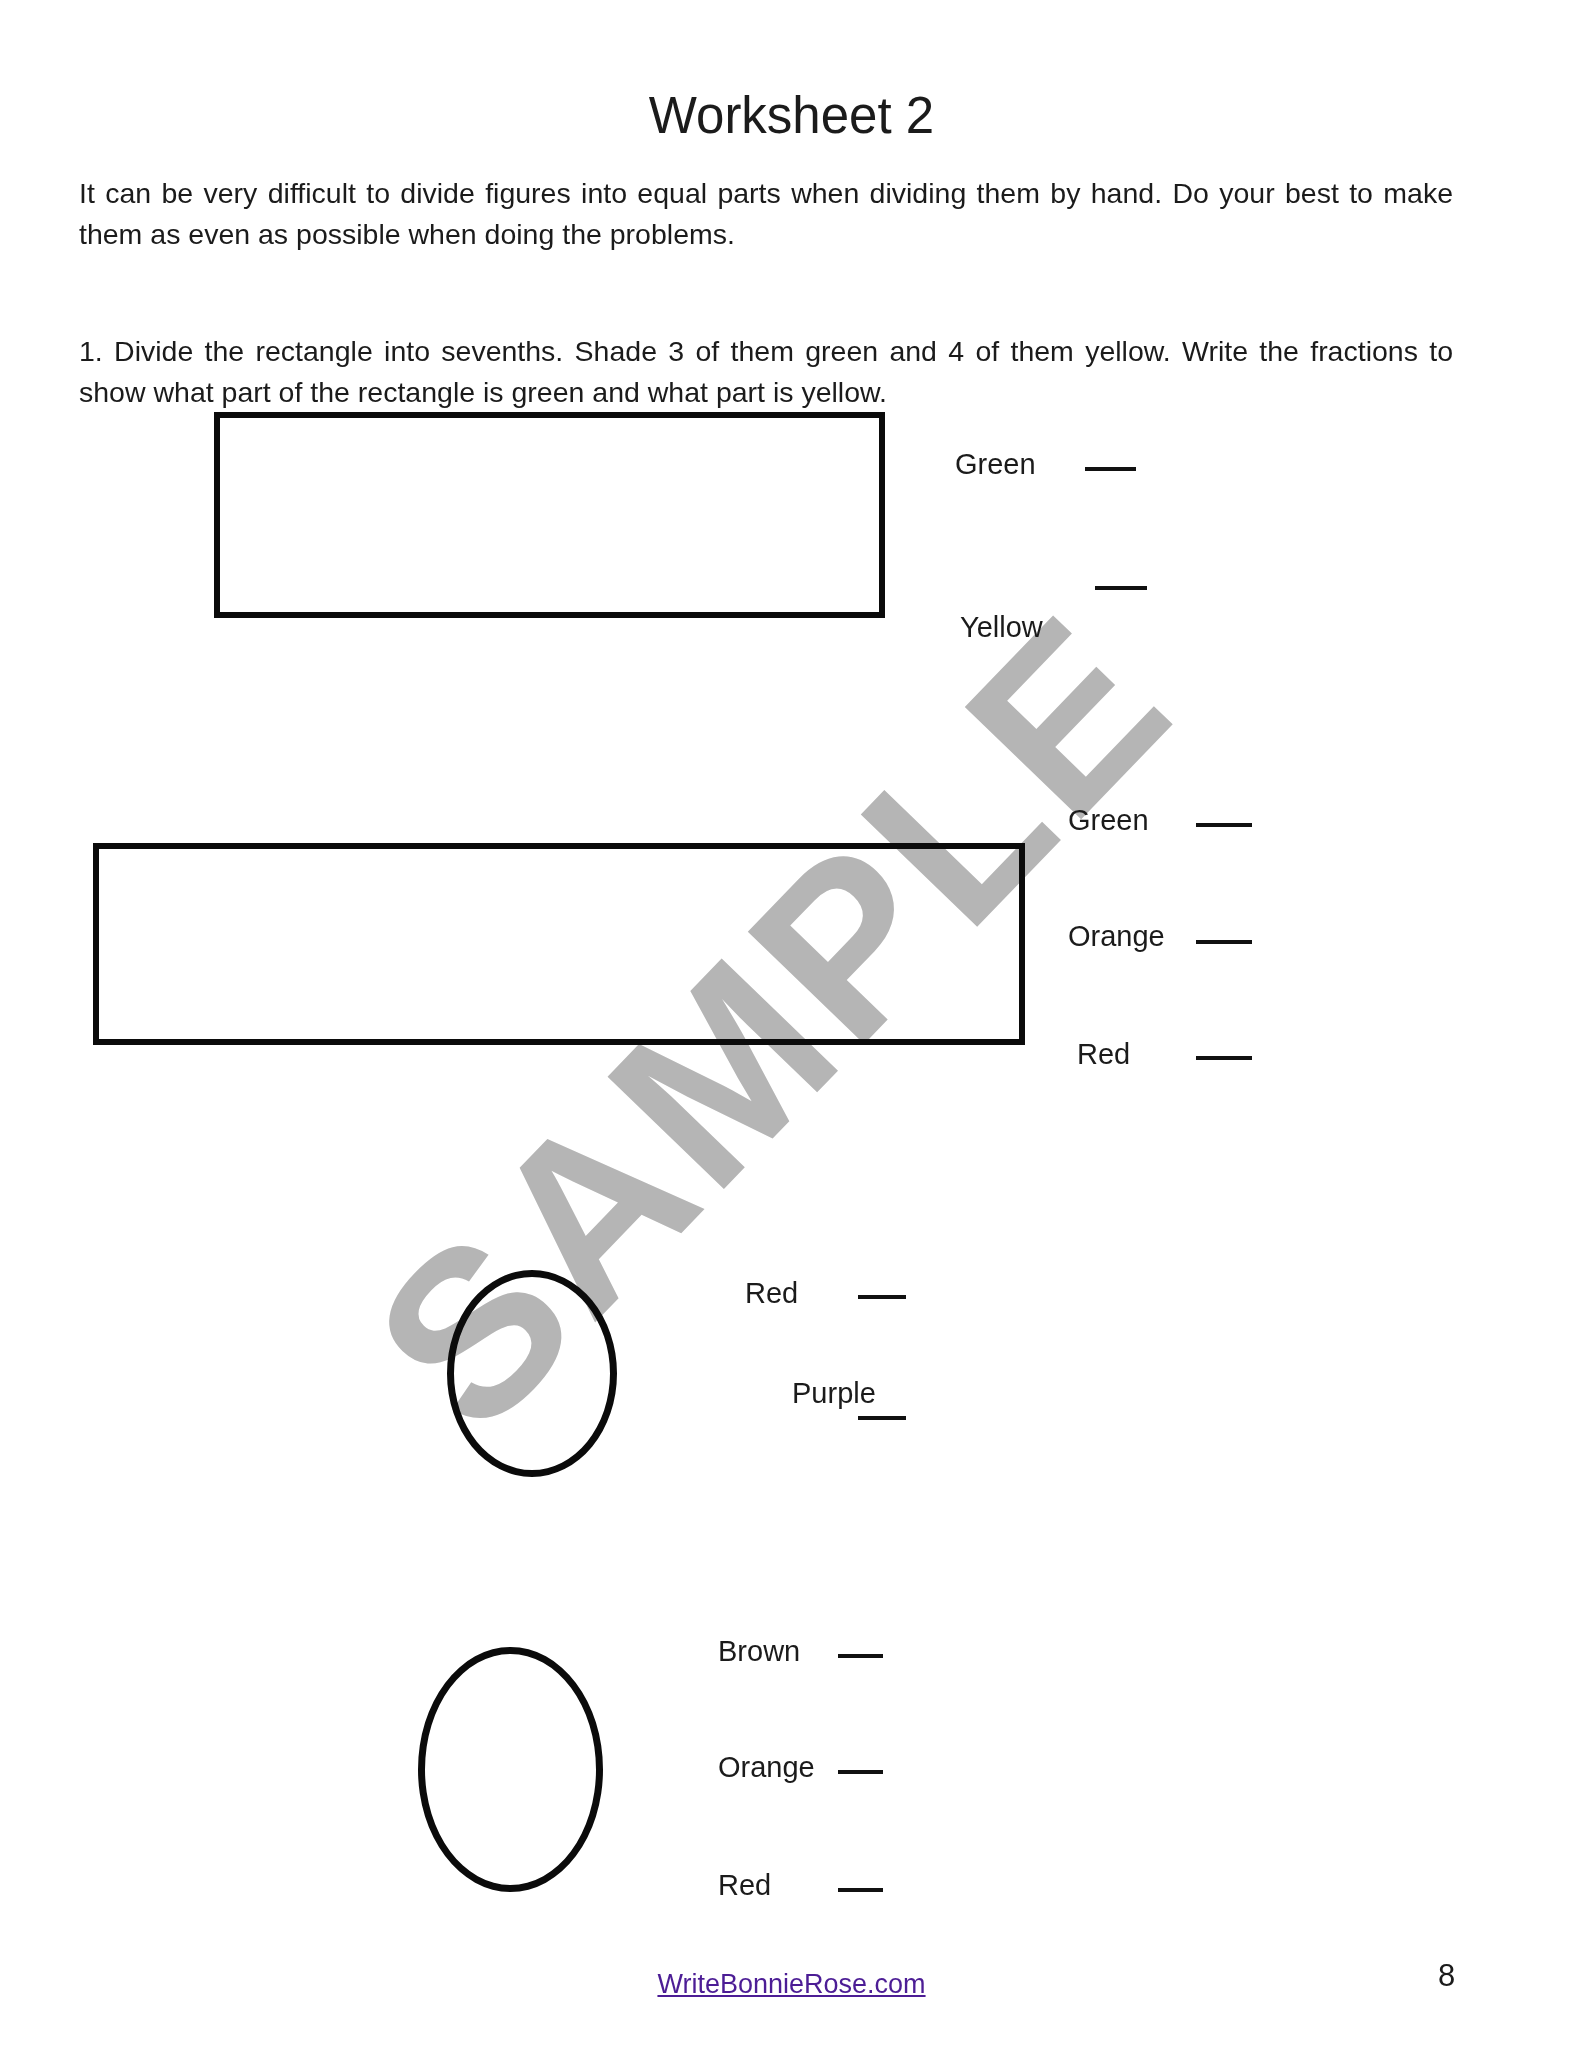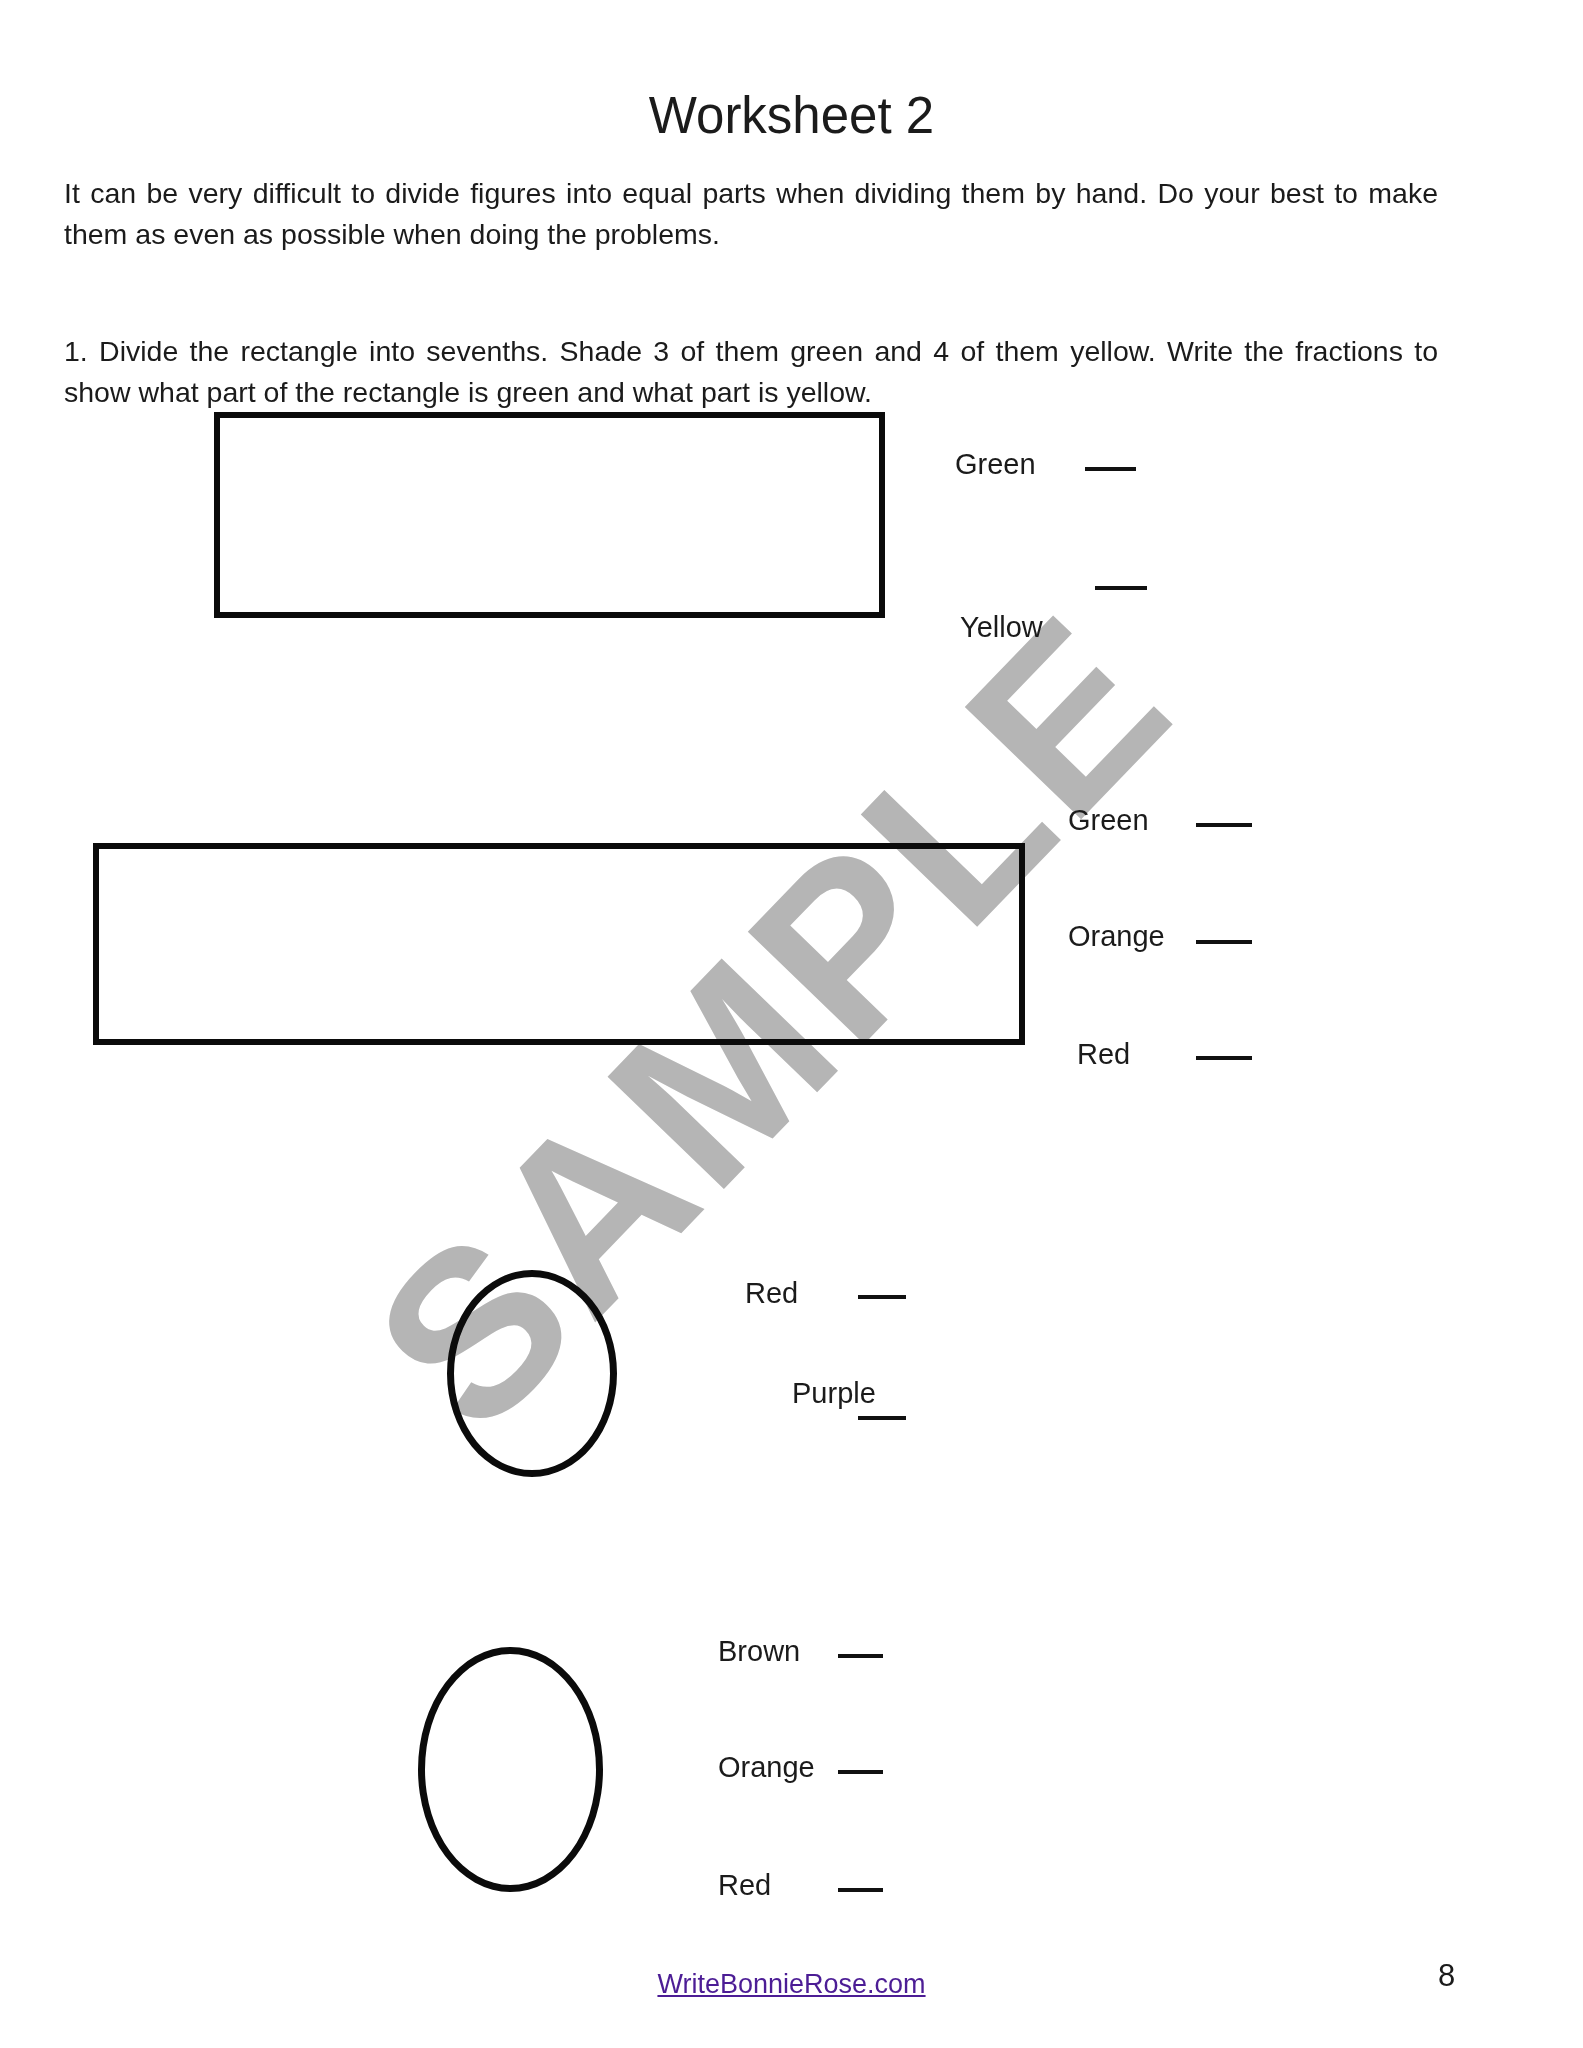--- a/index.html
+++ b/index.html
@@ -39,21 +39,21 @@
     top: 86px;
     left: 0;
     width: 100%;
     text-align: center;
     font-size: 51px;
     font-weight: 400;
   }
 
   .para {
     position: absolute;
-    left: 64px;
+    left: 79px;
     width: 1374px;
     font-size: 28.5px;
     line-height: 41px;
     text-align: justify;
   }
   #intro { top: 173px; }
   #p1text { top: 291px; margin-top: 40px; }
   #p2text { top: 684px; }
   #p3text { top: 1161px; }
   #p4text { top: 1513px; }

